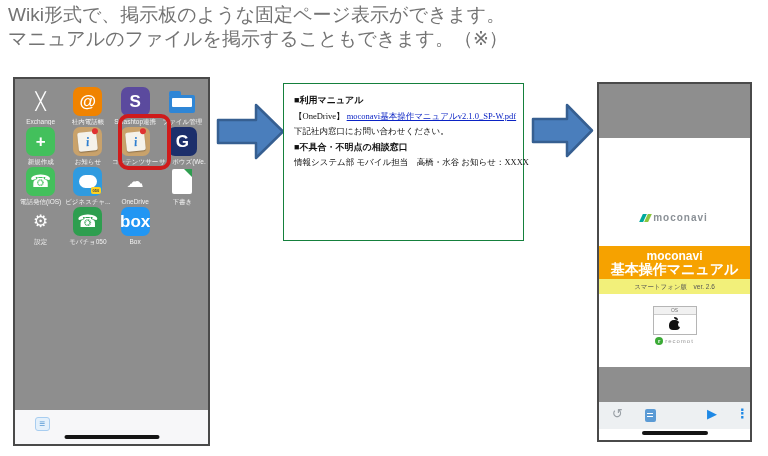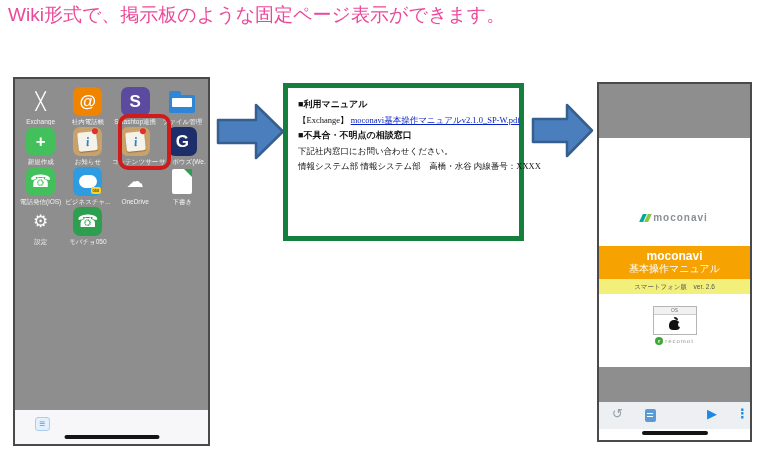--- a/index.html
+++ b/index.html
@@ -1,21 +1,21 @@
 <!DOCTYPE html>
 <html><head>
 <meta charset="utf-8">
 <style>
   * { margin:0; padding:0; box-sizing:border-box; }
   html,body { width:768px; height:456px; background:#ffffff; overflow:hidden;
               font-family:"Liberation Sans","DejaVu Sans",sans-serif; }
   #canvas { position:relative; width:768px; height:456px; background:#fff; }
 
   
-  .hdr { position:absolute; left:8px; top:3px; color:#ec4899; font-size:19px; line-height:24px; }
+  .hdr { position:absolute; left:8px; top:3px; color:#737373; font-size:19px; line-height:24px; }
 
   
   .phone { position:absolute; border:2px solid #4a4a4a; background:#8e8e8e; }
   #left-phone  { left:13px; top:77px;  width:197px; height:369px; }
   #right-phone { left:597px; top:82px; width:155px; height:360px; background:#fff; }
 
   
   .app-grid { position:absolute; left:2px; right:2px; top:8px;
               display:grid; grid-template-columns:repeat(4,1fr); grid-auto-rows:40px; }
   .app { display:flex; flex-direction:column; align-items:center; justify-content:flex-start; }
@@ -69,39 +69,39 @@
   #left-phone .home-bar { width:95px; height:4px; }
   #right-phone .home-bar { width:66px; height:4px; }
 
   
   .blue-arrow { position:absolute; }
   #arrow-1 { left:216px; top:102px; }
   #arrow-2 { left:531px; top:102px; }
 
   
   #doc-box { position:absolute; left:283px; top:83px; width:241px; height:158px; background:#fff;
-             border:5px solid #15803d; padding:9px 10px 0 10px;
+             border:1px solid #15803d; padding:9px 10px 0 10px;
              font-family:"Liberation Serif","DejaVu Serif",serif; color:#111; }
   #doc-box .dline { font-size:8.5px; line-height:15.5px; white-space:nowrap; }
   #doc-box .bold { font-weight:bold; font-size:9px; }
   #doc-box a { color:#0b23c4; text-decoration:underline; }
 
   
   .rp-gray-top { position:absolute; left:0; right:0; top:0; height:54px; background:#8e8e8e; }
   .rp-logo { position:absolute; left:0; right:0; top:128px; display:flex; align-items:center;
              justify-content:center; gap:3px; }
   .logo-mark { display:flex; gap:1px; }
   .logo-mark i { display:block; width:4px; height:8px; transform:skewX(-25deg); }
   .logo-mark i.m1 { background:#00a99d; }
   .logo-mark i.m2 { background:#8cc63f; }
   .logo-text { color:#8a9096; font-size:10px; font-weight:bold; letter-spacing:1px; }
   .rp-banner { position:absolute; left:0; right:0; top:162px; height:33px; background:#f6a200;
                color:#fff; text-align:center; padding-top:3px; }
   .rp-banner .t1 { font-size:12px; font-weight:bold; line-height:14px; }
-  .rp-banner .t2 { font-size:10px; line-height:12px; }
+  .rp-banner .t2 { font-size:14px; line-height:12px;font-weight:bold; }
   .rp-version { position:absolute; left:0; right:0; top:195px; height:15px; background:#f2f07a;
                 color:#555; font-size:6.5px; text-align:center; line-height:15px; }
   .os-box { position:absolute; left:50%; top:222px; transform:translateX(-50%); width:44px;
             border:1px solid #b5b5b5; background:#fff; }
   .os-box .os-hd { font-size:5px; color:#777; text-align:center; background:#f1f1f1;
                    border-bottom:1px solid #ccc; line-height:7px; }
   .os-box .os-bd { height:19px; display:flex; align-items:center; justify-content:center; }
   .apple { position:relative; width:11px; height:10px; background:#111;
            border-radius:5px 5px 4px 4px; }
   .apple:before { content:""; position:absolute; top:-3px; left:5px; width:4px; height:3px;
@@ -125,20 +125,21 @@
   .tb-play  { left:108px; color:#1e88e5; }
   .tb-kebab { left:137px; color:#1e88e5; font-weight:bold; }
 </style>
 </head>
 <body>
 
 <div id="canvas">
 
   <div class="hdr">
     <div>Wiki形式で、掲示板のような固定ページ表示ができます。</div>
+    <div>マニュアルのファイルを掲示することもできます。（※）</div>
   </div>
 
   <div class="phone" id="left-phone">
     <div class="app-grid">
 
       <div class="app">
         <div class="ic none glyph-orange">╳</div>
         <div class="lbl">Exchange</div>
       </div>
 
@@ -217,43 +218,47 @@
         <div class="ic none gear">⚙</div>
         <div class="lbl">設定</div>
       </div>
 
       <div class="app apprel">
         <div class="ic tile-dgreen">☎</div>
         <span class="badge">050</span>
         <div class="lbl">モバチョ050</div>
       </div>
 
+      <div class="app">
+        <div class="ic tile-box">box</div>
+        <div class="lbl">Box</div>
+      </div>
     </div>
 
     <div id="highlight-box"></div>
 
     <div class="dock">
       <div class="list-ic">≡</div>
       <div class="home-bar"></div>
     </div>
   </div>
 
   <svg class="blue-arrow" id="arrow-1" width="70" height="60" viewBox="0 0 70 60">
     <polygon points="2,18 40,18 40,3 67,29.5 40,56 40,41 2,41" fill="#4a7ebc" stroke="#365f91" stroke-width="2.5" stroke-linejoin="round"></polygon>
   </svg>
 
   <div id="doc-box">
     <div class="dline bold">■利用マニュアル</div>
     <div class="dline">
-      <span>【Exchange】</span>
+      <span>【OneDrive】</span>
       <a href="#">moconavi基本操作マニュアルv2.1.0_SP-W.pdf</a>
     </div>
+    <div class="dline">下記社内窓口にお問い合わせください。</div>
     <div class="dline bold">■不具合・不明点の相談窓口</div>
-    <div class="dline">下記社内窓口にお問い合わせください。</div>
-    <div class="dline">情報システム部 情報システム部　高橋・水谷 内線番号：XXXX</div>
+    <div class="dline">情報システム部 モバイル担当　高橋・水谷 お知らせ：XXXX</div>
   </div>
 
   <svg class="blue-arrow" id="arrow-2" width="64" height="58" viewBox="0 0 64 58">
     <polygon points="2,17 36,17 36,3 61,28.5 36,54 36,40 2,40" fill="#4a7ebc" stroke="#365f91" stroke-width="2.5" stroke-linejoin="round"></polygon>
   </svg>
 
   <div class="phone" id="right-phone">
     <div class="rp-gray-top"></div>
 
     <div class="rp-logo">

